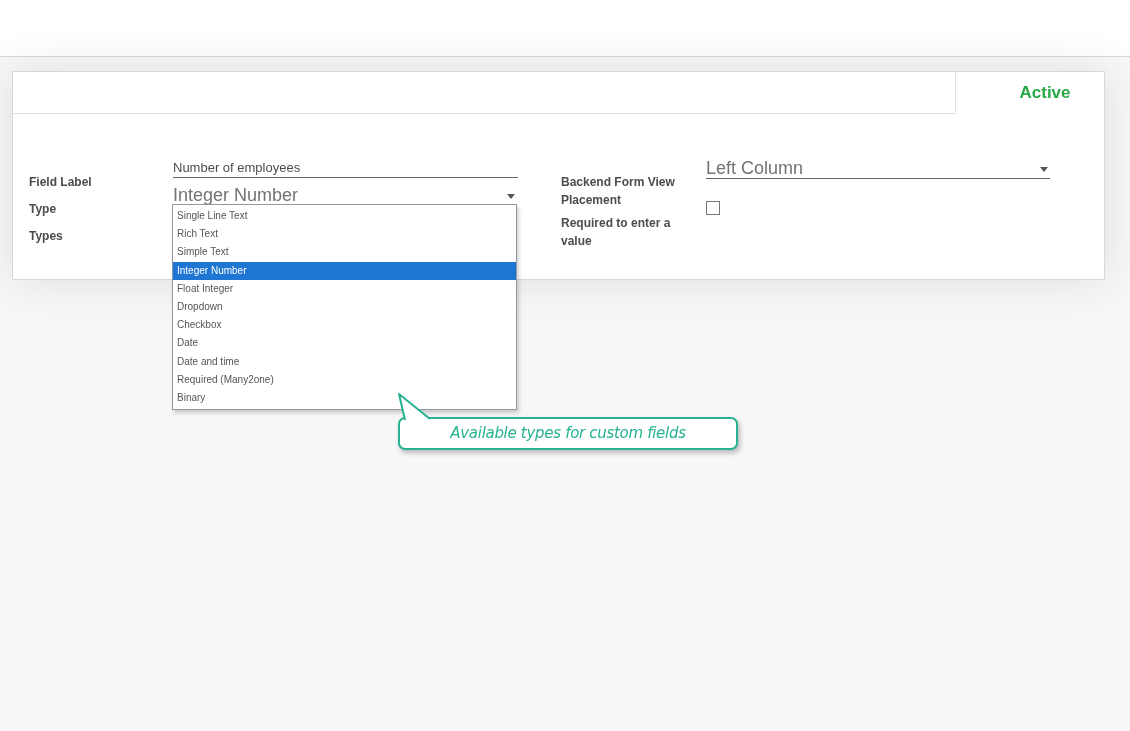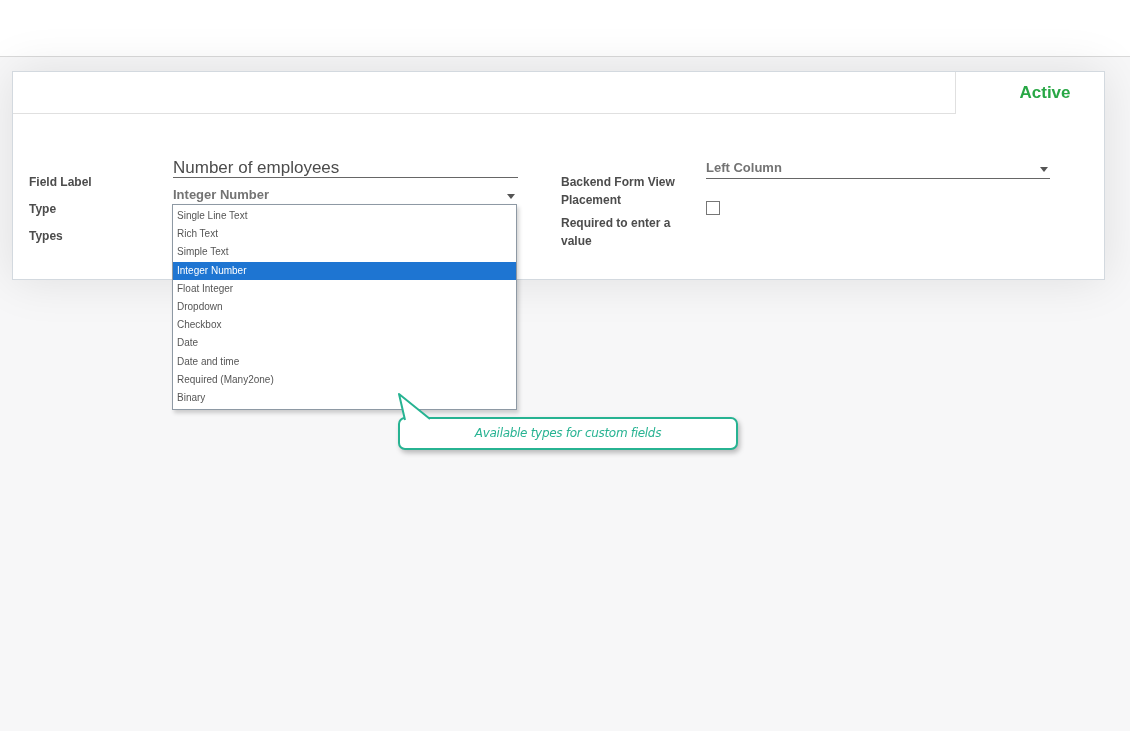--- a/index.html
+++ b/index.html
@@ -28,27 +28,27 @@
                   border-radius:1px; position:relative; }
   .archive-body::after { content:""; position:absolute; left:5px; top:2px;
                          width:8px; height:3px; background:#fff; border-radius:1px; }
   .active-label { font-size:17px; font-weight:bold; color:#28a745; }
 
   
   .f-label { position:absolute; font-size:12px; font-weight:bold; color:#4c4c4c;
              line-height:18px;margin-top:14px; }
   .f-label.wrap { width:122px; }
 
-  .text-input { position:absolute; font-size:17px; color:#4c4c4c;
+  .text-input { position:absolute; font-size:13px; color:#4c4c4c;
                 border:none; border-bottom:1px solid #666; background:transparent;
                 height:20px; line-height:19px; outline:none;
                 font-family:"Liberation Sans", sans-serif; }
 
-  .select-box { position:absolute; font-size:13px; color:#737373; height:20px;
-                line-height:18px; cursor:pointer;font-weight:bold; }
+  .select-box { position:absolute; font-size:18px; color:#737373; height:20px;
+                line-height:18px; cursor:pointer; }
   .select-box.underlined { border-bottom:1px solid #666; }
   .caret { position:absolute; width:0; height:0;
            border-left:4px solid transparent; border-right:4px solid transparent;
            border-top:5px solid #555; }
 
   .checkbox { position:absolute; width:14px; height:14px; background:#fff;
               border:1px solid #767676; cursor:pointer; }
 
   
   .dropdown { position:absolute; left:172px; top:204px; width:345px;
@@ -57,21 +57,21 @@
   .dd-item { height:18.2px; line-height:18.2px; font-size:10px; color:#555;
              padding-left:4px; white-space:nowrap; cursor:pointer; }
   .dd-selected { background:#1e75d2; color:#ffffff; }
 
   
   .callout { position:absolute; left:398px; top:417px; width:340px; height:33px;
              background:#fff; border:2px solid #27b392; border-radius:7px;
              box-shadow:2px 3px 5px rgba(0,0,0,0.25); z-index:6;
              display:flex; align-items:center; justify-content:center; }
   .callout-text { font-family:"DejaVu Sans", sans-serif; font-style:italic;
-                  font-size:12px; color:#27b392; white-space:nowrap;
+                  font-size:15px; color:#27b392; white-space:nowrap;
                   letter-spacing:-0.3px; line-height:29px; }
   .callout-tail { position:absolute; left:390px; top:392px; z-index:7; }
 </style>
 </head>
 <body>
 
 <div id="screen">
 
   <div class="top-band"></div>
 

